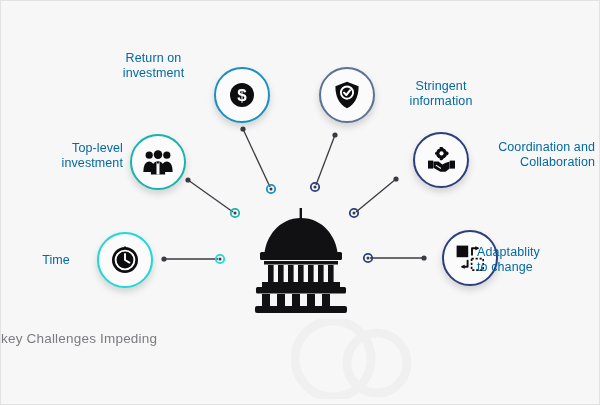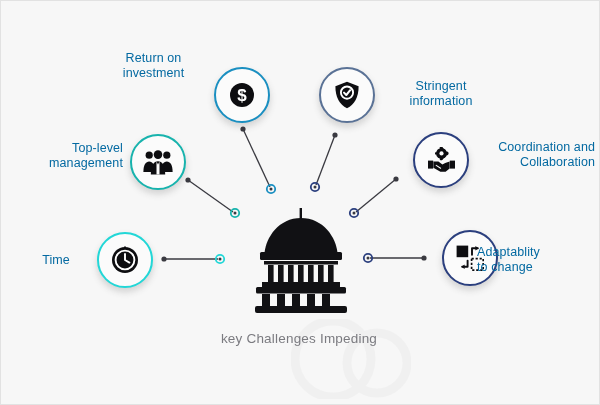--- a/index.html
+++ b/index.html
@@ -67,21 +67,20 @@
     top: 207px;
     width: 96px;
     height: 105px;
   }
 
   .title-block {
     position: absolute;
     left: 0;
     top: 330px;
     width: 596px;
-    text-align: center;
   }
   .title-sub {
     color: #7b7b80;
     font-size: 13.5px;
     letter-spacing: 0.2px;
     margin: 0 0 3px 0;
   }
   .title-main {
     color: #414146;
     font-size: 17.5px;
@@ -225,21 +224,21 @@
         </span>
       </div>
     </div>
 
   <div id="labels-root">
       <div class="label center" style="left: 100px; top: 50px; width: 105px; text-align: center;">Return on
 investment</div>
       <div class="label center" style="left: 385px; top: 50px; width: 110px; text-align: center; margin-top: 28px;">Stringent
 information</div>
       <div class="label left" style="left: 10px; top: 140px; width: 112px; text-align: right;">Top-level
-management</div>
+investment</div>
       <div class="label right" style="left: 466px; top: 139px; width: 128px; text-align: right;">Coordination and
 Collaboration</div>
       <div class="label left" style="left: 20px; top: 252px; width: 70px; text-align: center;">Time</div>
       <div class="label right" style="left: 476px; top: 244px; width: 95px; text-align: left;">Adaptablity
 to change</div>
     </div>
 
   <svg id="capitol" viewBox="0 0 96 105">
     <rect x="46.6" y="0" width="2.4" height="13" fill="#111114"></rect>
     <path d="M48 10 C 26 10 13 29 11.5 45 L 84.5 45 C 83 29 70 10 48 10 Z" fill="#111114"></path>

